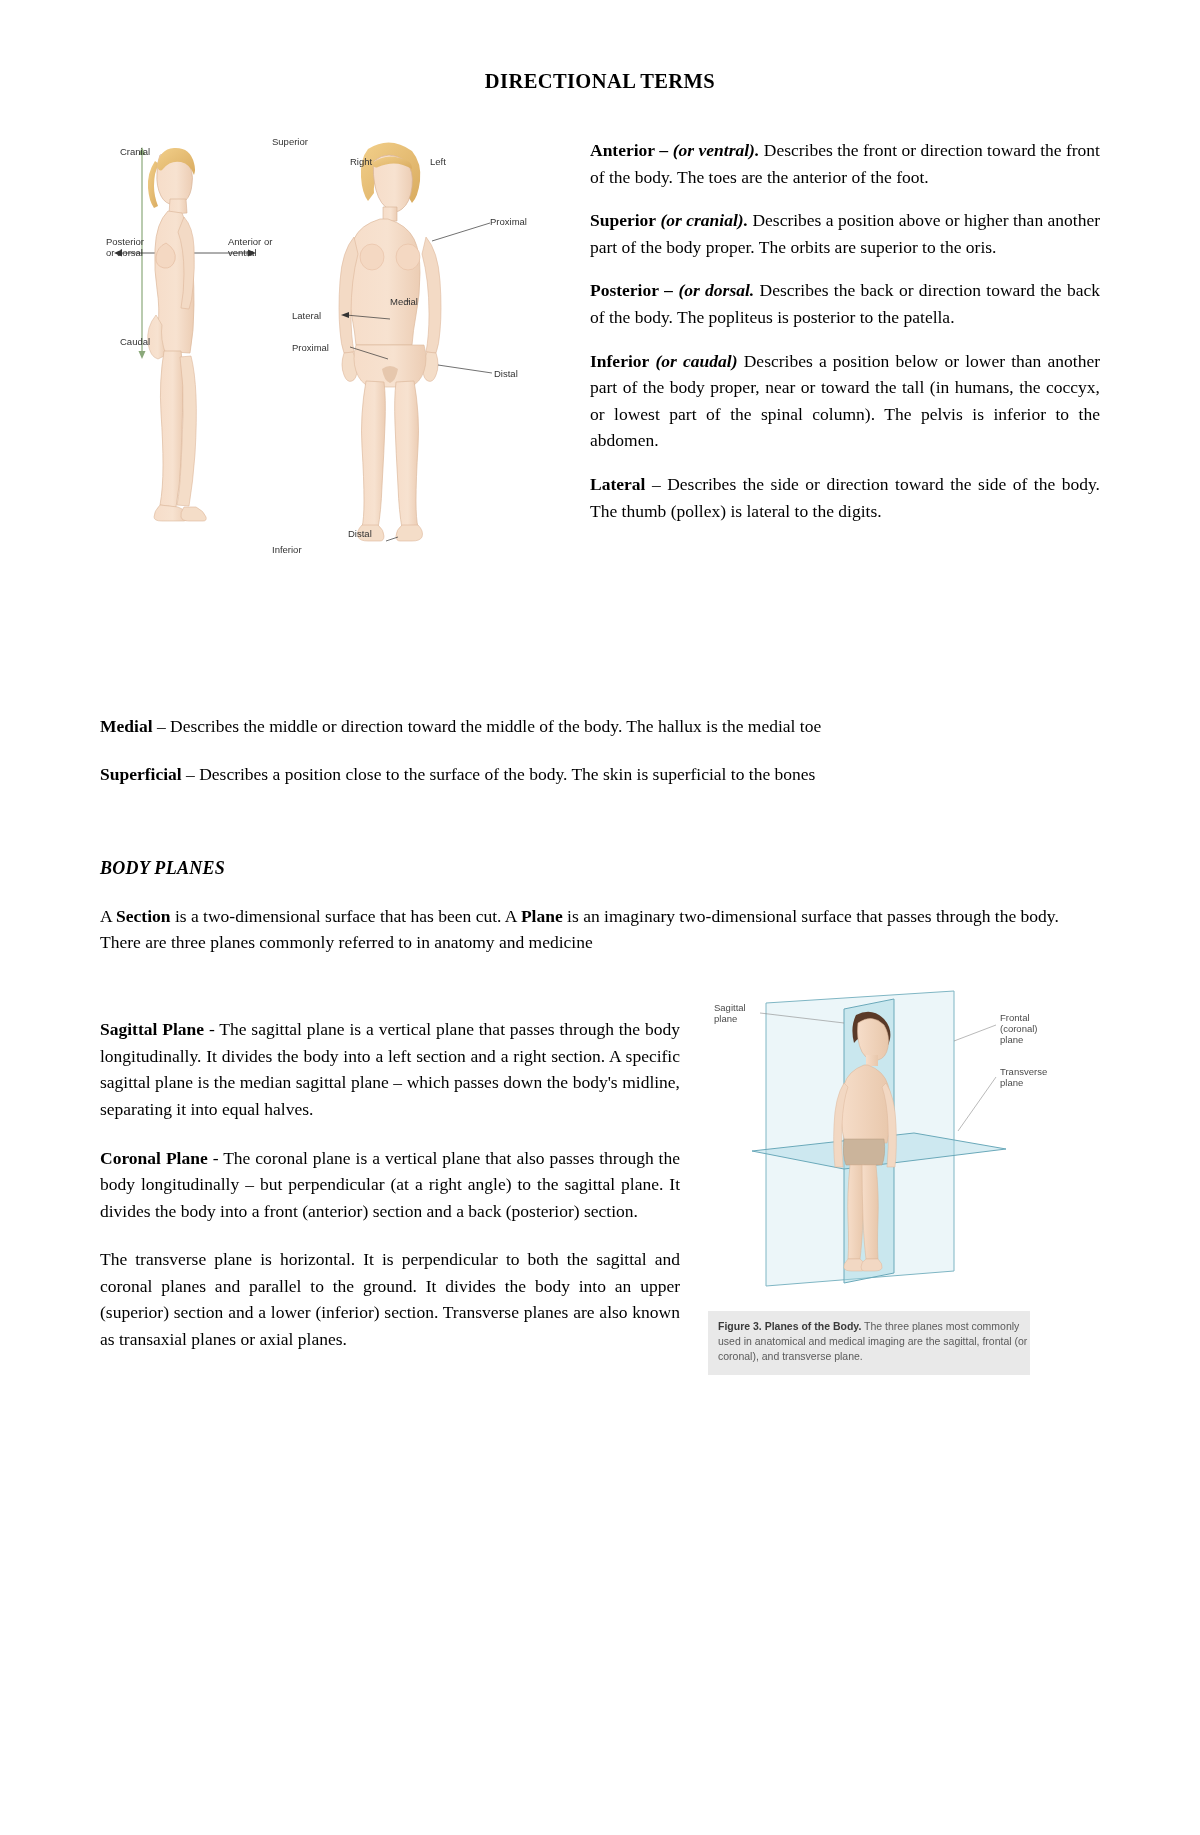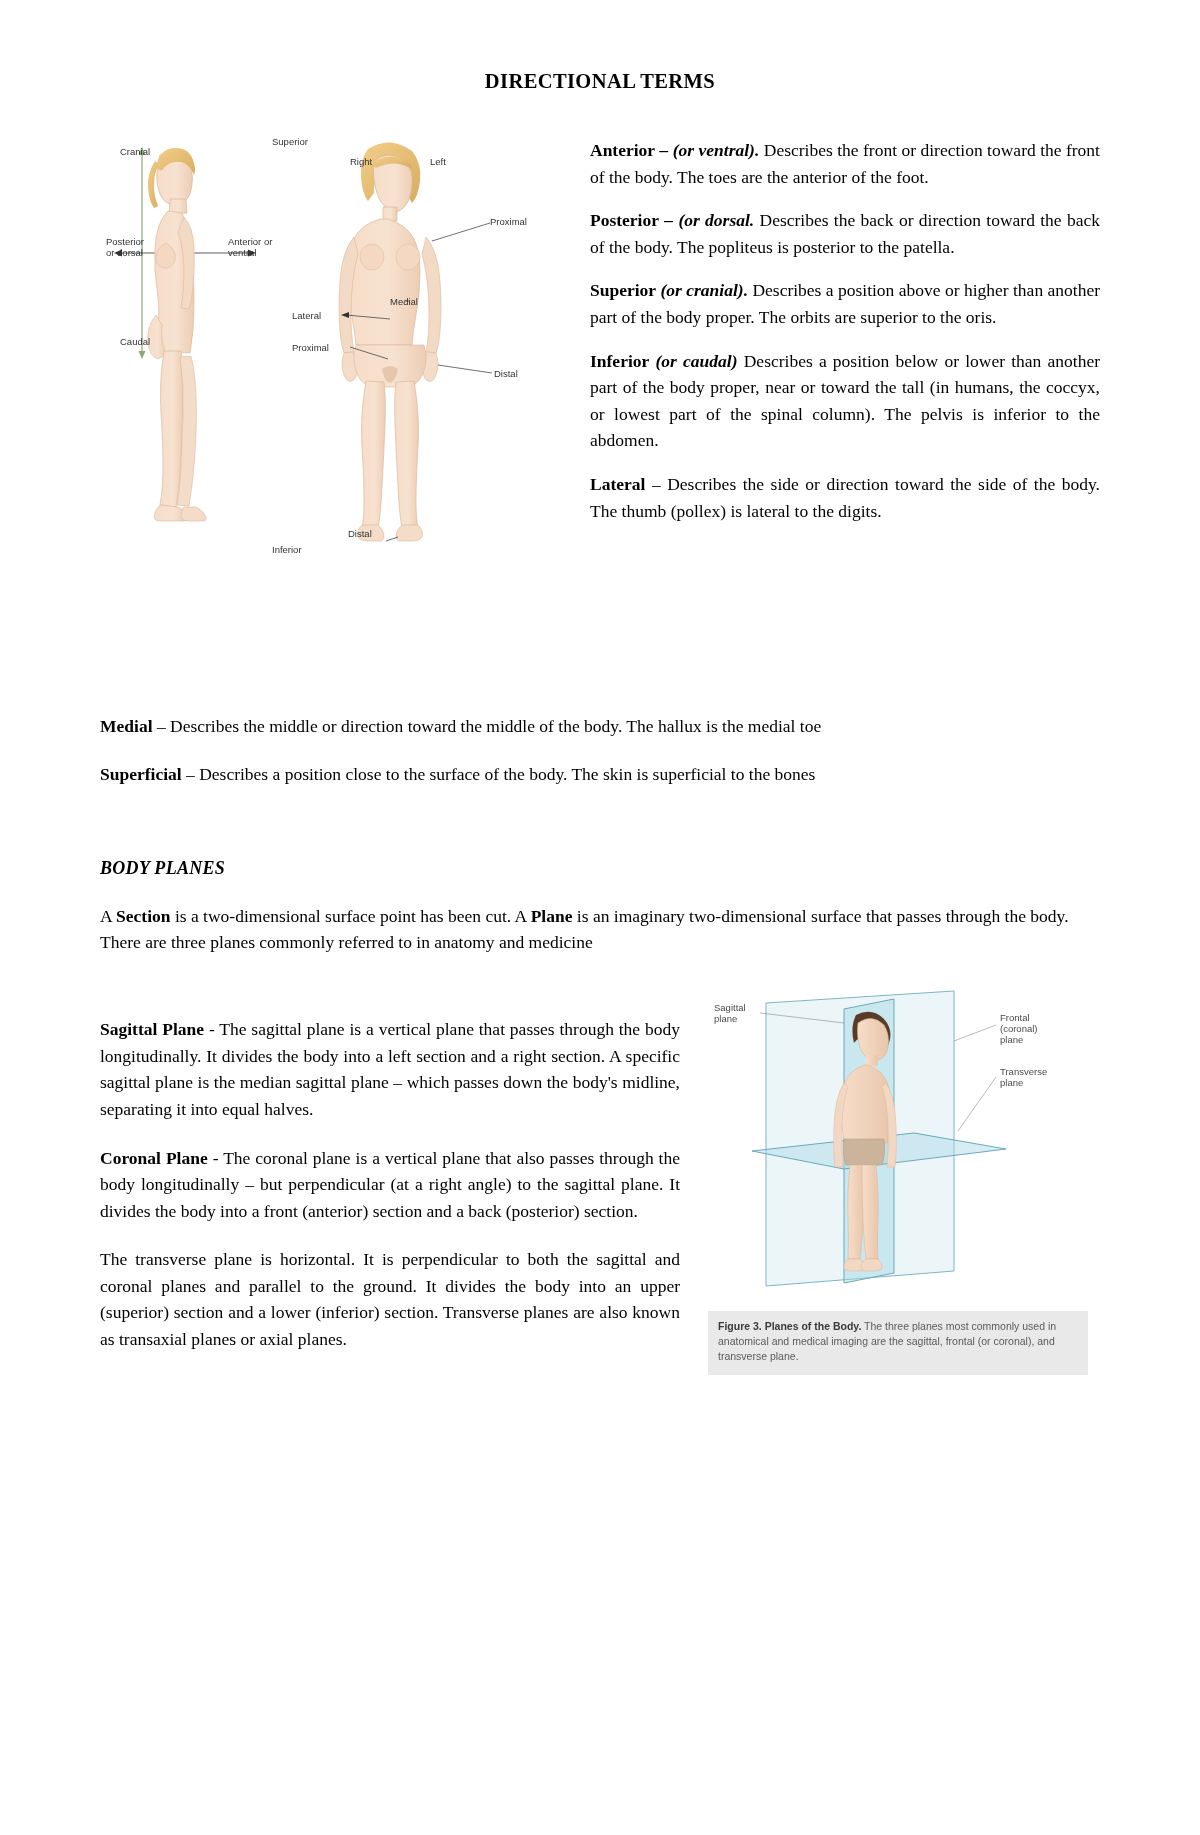--- a/index.html
+++ b/index.html
@@ -100,21 +100,21 @@
     flex: 1 1 auto;
     position: relative;
   }
   .fig-caption {
     background: #e9e9e9;
     font-family: "Liberation Sans", sans-serif;
     font-size: 10.5px;
     line-height: 1.45;
     color: #5b5b5b;
     padding: 8px 2px 10px 10px;
-    width: 380px;
+    width: 322px;
     box-sizing: border-box;
   }
   .fig-caption b { color: #3a3a3a; }
 
   
   .anat-svg { display: block; }
   .lbl {
     font-family: "Liberation Sans", sans-serif;
     font-size: 9.5px;
     fill: #333333;
@@ -238,35 +238,35 @@
           <text class="lbl" x="290" y="172">Medial</text>
           <text class="lbl" x="192" y="186">Lateral</text>
           <text class="lbl" x="192" y="218">Proximal</text>
           <text class="lbl" x="394" y="244">Distal</text>
           <text class="lbl" x="248" y="404">Distal</text>
         </svg>
       </div>
 
       <div class="terms-right">
         <p class="term"><span class="b">Anterior</span> <span class="bi">– (or ventral).</span><span> Describes the front or direction toward the front of the body. The toes are the anterior of the foot.</span></p>
+        <p class="term"><span class="b">Superior</span> <span class="bi">(or cranial).</span><span> Describes a position above or higher than another part of the body proper. The orbits are superior to the oris.</span></p>
         <p class="term"><span class="b">Posterior</span> <span class="bi">– (or dorsal.</span><span> Describes the back or direction toward the back of the body. The popliteus is posterior to the patella.</span></p>
-        <p class="term"><span class="b">Superior</span> <span class="bi">(or cranial).</span><span> Describes a position above or higher than another part of the body proper. The orbits are superior to the oris.</span></p>
         <p class="term"><span class="b">Inferior</span> <span class="bi">(or caudal)</span><span> Describes a position below or lower than another part of the body proper, near or toward the tall (in humans, the coccyx, or lowest part of the spinal column). The pelvis is inferior to the abdomen.</span></p>
         <p class="term"><span class="b">Lateral</span> <span>– </span><span>Describes the side or direction toward the side of the body. The thumb (pollex) is lateral to the digits.</span></p>
       </div>
     </div>
 
     <div class="mid-terms">
       <p><span class="b">Medial</span><span> – Describes the middle or direction toward the middle of the body.  The hallux is the medial toe</span></p>
       <p><span class="b">Superficial</span><span> – Describes a position close to the surface of the body. The skin is superficial to the bones</span></p>
     </div>
 
     <div class="section-head">BODY PLANES</div>
 
-    <p class="intro-para"><span>A </span><span class="b">Section</span><span> is a two-dimensional surface point has been cut. A </span><span class="b">Plane</span><span> is an imaginary two-dimensional surface that passes through the body. There are three planes commonly referred to in anatomy and medicine</span></p>
+    <p class="intro-para"><span>A </span><span class="b">Section</span><span> is a two-dimensional surface that has been cut. A </span><span class="b">Plane</span><span> is an imaginary two-dimensional surface that passes through the body. There are three planes commonly referred to in anatomy and medicine</span></p>
 
     <div class="planes-section">
       <div class="planes-text">
         <p><span class="b">Sagittal Plane</span><span> - The sagittal plane is a vertical plane that passes through the body longitudinally. It divides the body into a left section and a right section. A specific sagittal plane is the median sagittal plane – which passes down the body's midline, separating it into equal halves.</span></p>
         <p><span class="b">Coronal Plane</span><span> - The coronal plane is a vertical plane that also passes through the body longitudinally – but perpendicular (at a right angle) to the sagittal plane. It divides the body into a front (anterior) section and a back (posterior) section.</span></p>
         <p>The transverse plane is horizontal. It is perpendicular to both the sagittal and coronal planes and parallel to the ground. It divides the body into an upper (superior) section and a lower (inferior) section. Transverse planes are also known as transaxial planes or axial planes.</p>
       </div>
 
       <div class="planes-figure">
         <svg class="plane-svg" width="340" height="330" viewBox="0 0 340 330" xmlns="http://www.w3.org/2000/svg">

